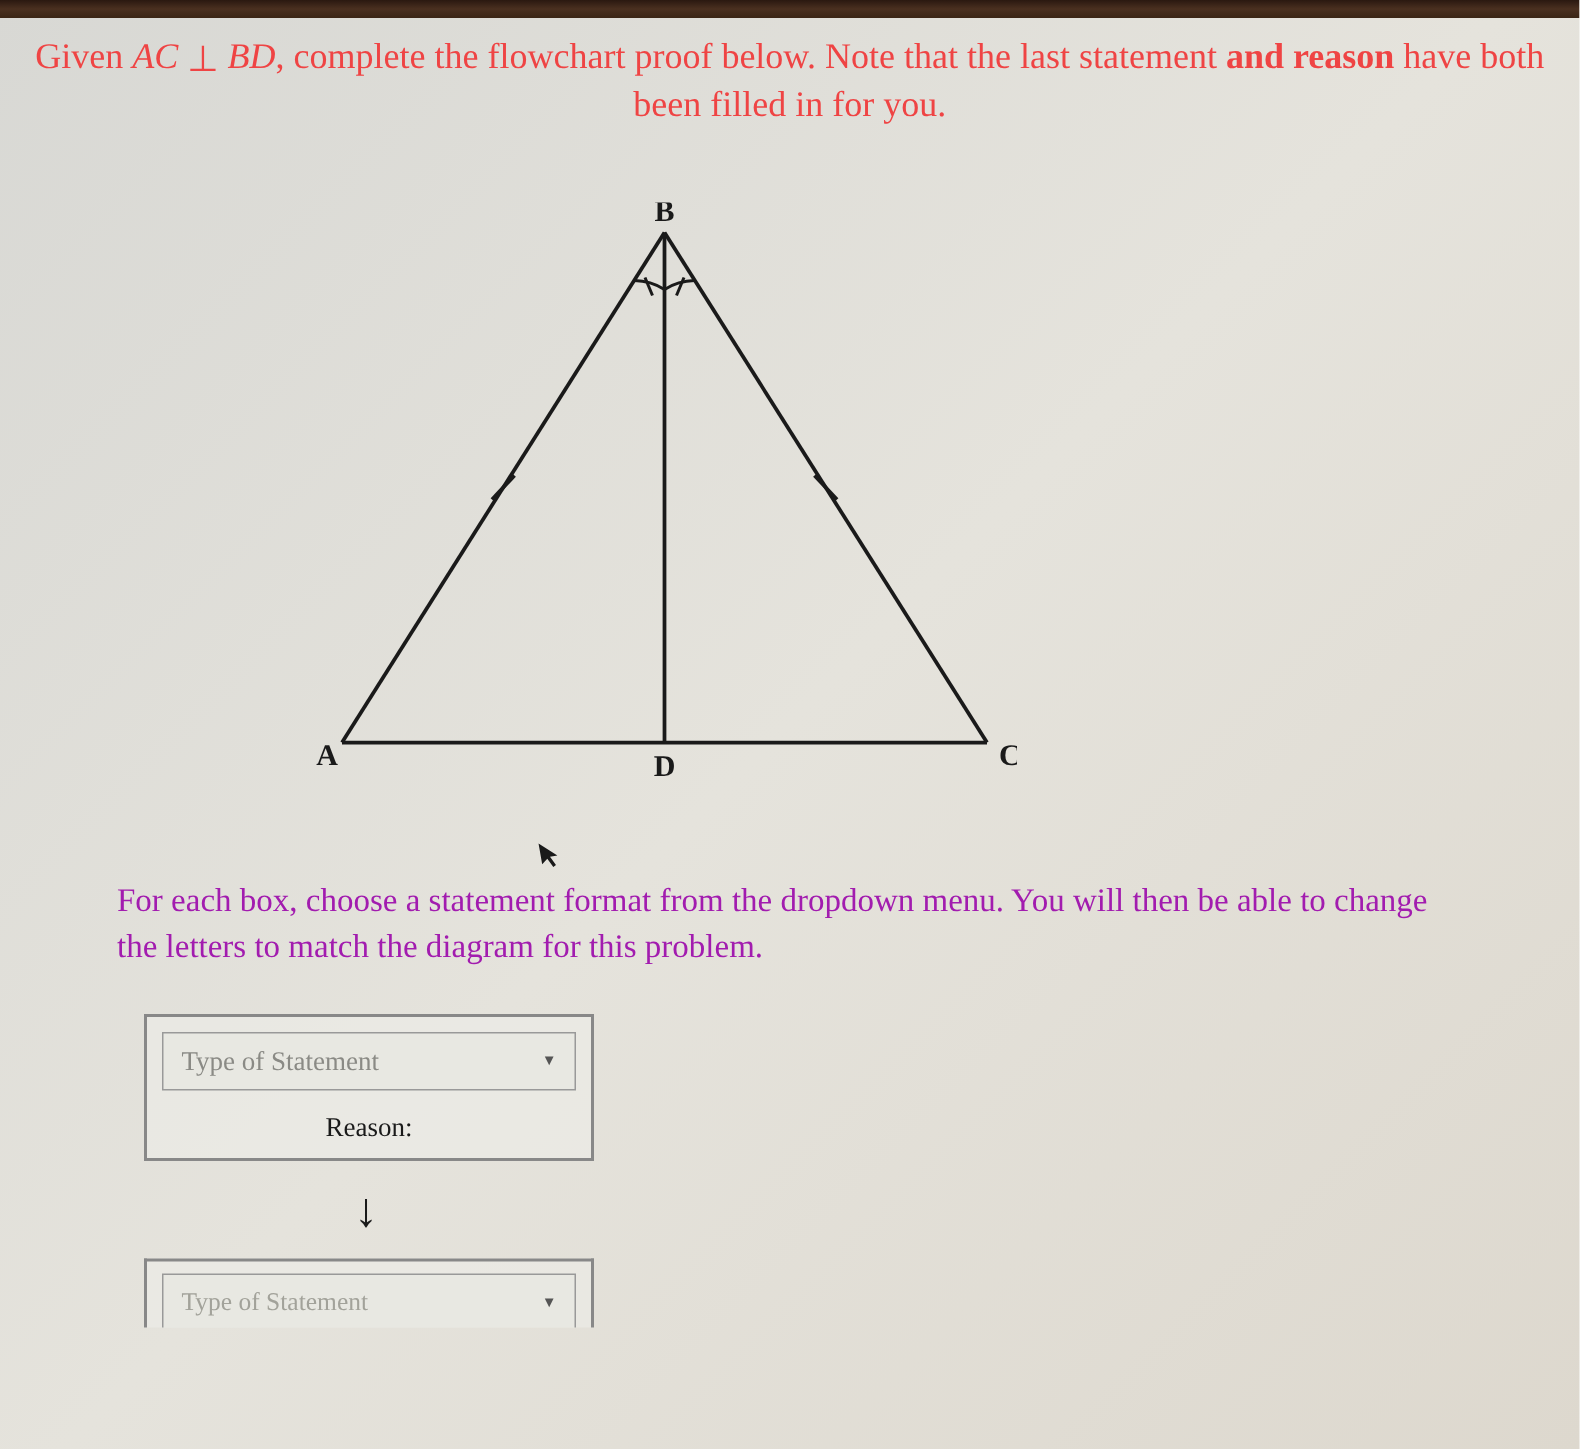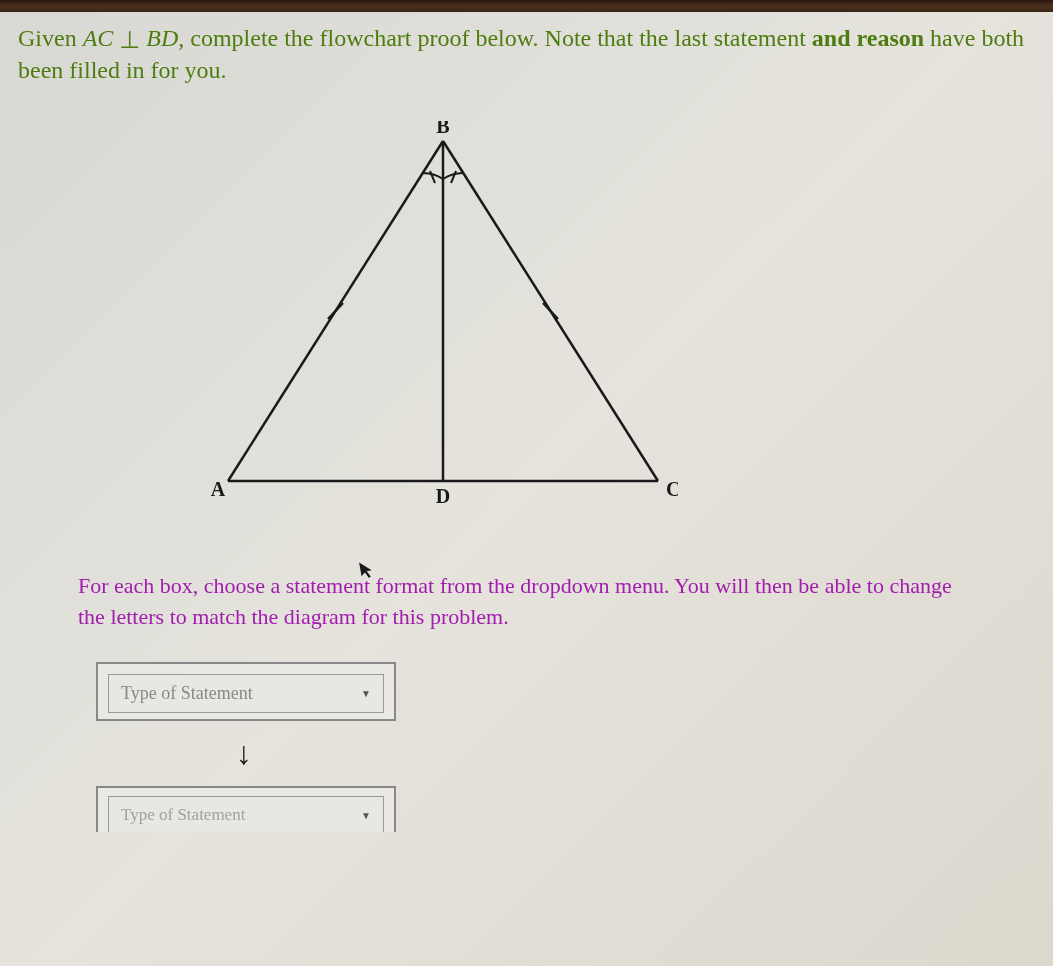--- a/index.html
+++ b/index.html
@@ -19,22 +19,23 @@
       width: 100%;
       height: 12px;
       background: linear-gradient(to bottom, #2a1810 0%, #4a3020 50%, #3a2515 100%);
     }
     .content {
       padding: 10px 18px;
     }
     .prompt {
       font-size: 24px;
       line-height: 1.35;
-      color: #4d7c0f;
-      margin-bottom: 34px;
+      color: #ef4444;
+      margin-bottom: 48px;
+      text-align: center;
     }
     .prompt .math {
       font-style: italic;
       font-family: 'Times New Roman', serif;
     }
     .prompt .perp {
       font-style: normal;
       position: relative;
       top: 2px;
     }
@@ -166,20 +167,21 @@
   </div>
 
   <p class="instructions">For each box, choose a statement format from the dropdown menu. You will then be able to change the letters to match the diagram for this problem.</p>
 
   <div class="flowchart">
     <div class="proof-box">
       <div class="stmt-dropdown">
         <span class="placeholder">Type of Statement</span>
         <span class="caret">▼</span>
       </div>
+      <div class="reason-row">Reason:</div>
     </div>
 
     <div class="arrow">↓</div>
 
     <div class="proof-box partial">
       <div class="stmt-dropdown">
         <span class="placeholder">Type of Statement</span>
         <span class="caret">▼</span>
       </div>
     </div>

